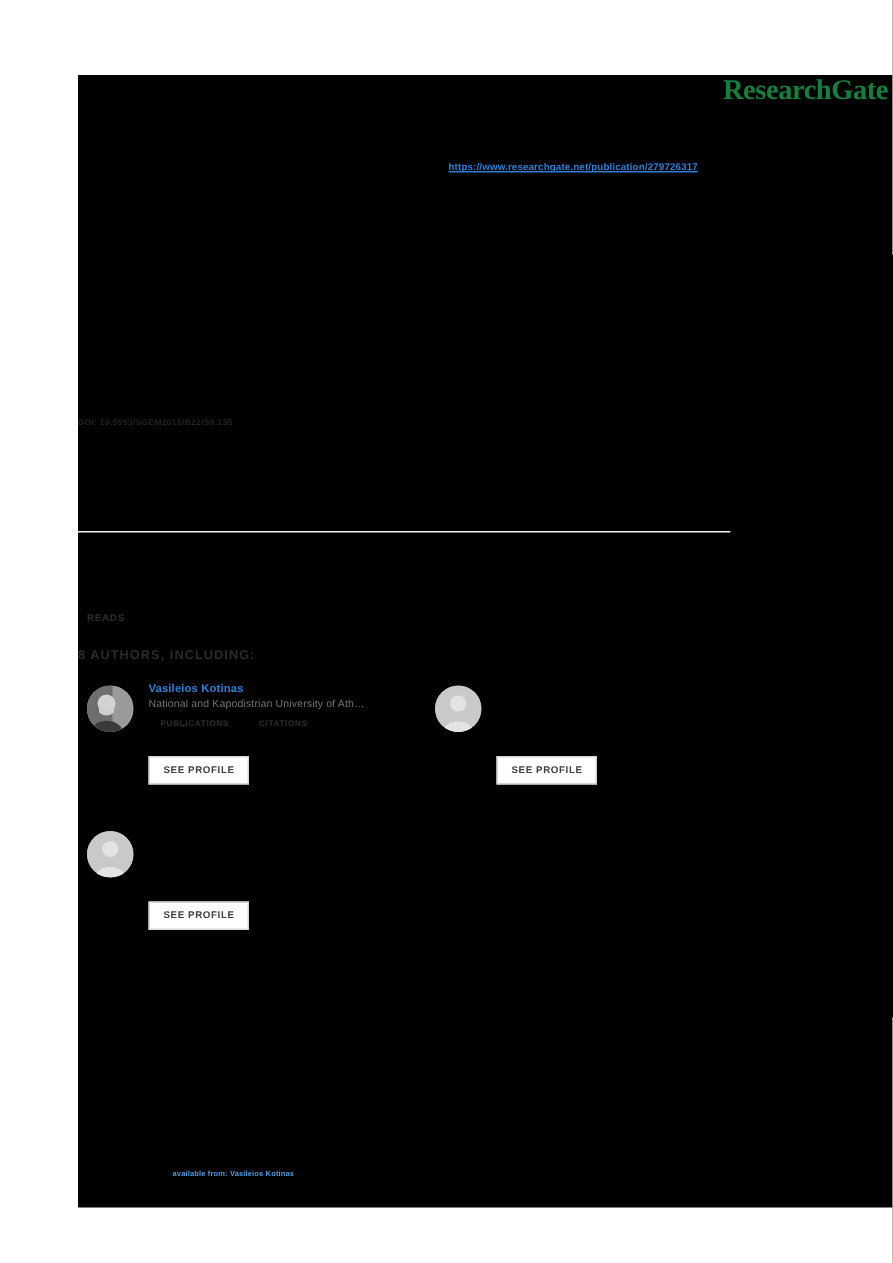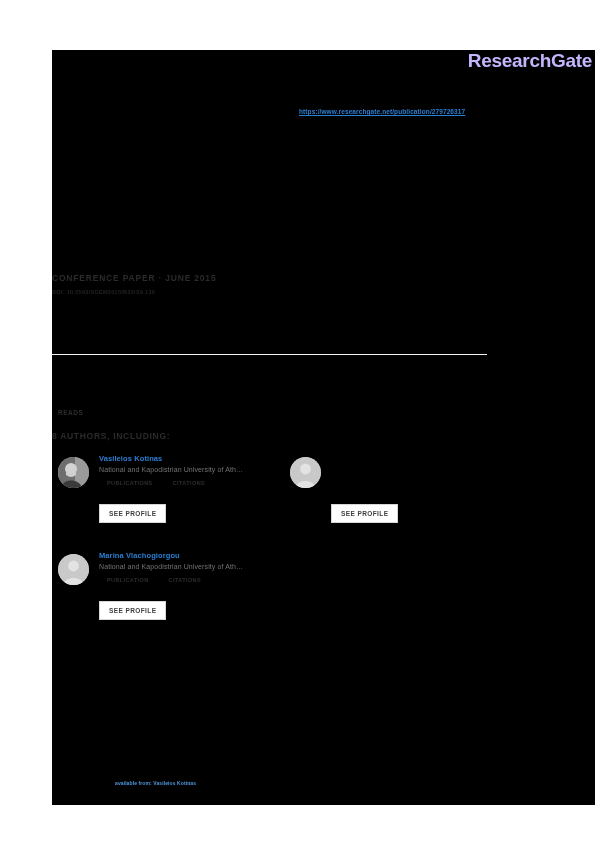--- a/index.html
+++ b/index.html
@@ -25,25 +25,25 @@
     height: 755px;
     background: #000000;
     overflow: hidden;
   }
 
   
   #brand-logo {
     position: absolute;
     right: 3px;
     top: 0px;
-    font-family: Liberation Sans, sans-serif;
+    font-family: Liberation Serif, serif;
     font-weight: bold;
     font-size: 19px;
     letter-spacing: -0.3px;
-    color: #c4b5fd;
+    color: #15803d;
     white-space: nowrap;
   }
 
   
   #publication-url {
     position: absolute;
     left: 247px;
     top: 58px;
     font-size: 6.5px;
     font-weight: bold;
@@ -200,21 +200,20 @@
 </head>
 <body>
 
 <div id="page-panel">
 
   <div id="brand-logo">ResearchGate</div>
 
   <a id="publication-url" href="#">https://www.researchgate.net/publication/279726317</a>
 
   <div id="paper-meta">
-    <div id="paper-type-date">CONFERENCE PAPER · JUNE 2015</div>
     <div id="paper-doi">DOI: 10.5593/SGEM2015/B22/S9.135</div>
   </div>
 
   <div id="stats-divider"></div>
   <div id="reads-label">READS</div>
 
   <div id="authors-heading">8 AUTHORS, INCLUDING:</div>
 
   <div id="authors-grid">
 
@@ -250,27 +249,20 @@
     </div>
 
     <div class="author-card pos-2">
       <div class="avatar">
         <svg width="31" height="31" viewBox="0 0 31 31" aria-hidden="true">
           <circle cx="15.5" cy="15.5" r="15.5" fill="#c9c9c9"></circle>
           <circle cx="15.5" cy="12" r="5.4" fill="#e3e3e3"></circle>
           <path d="M5.5 31 C6.5 21.5 24.5 21.5 25.5 31 Z" fill="#e3e3e3"></path>
         </svg>
       </div>
-      <div class="author-body">
-        <div class="author-name">Marina Vlachogiorgou</div>
-        <div class="author-affiliation">National and Kapodistrian University of Ath…</div>
-        <div class="author-stats">
-          <span class="stat-publications">PUBLICATION</span><span class="stat-citations">CITATIONS</span>
-        </div>
-      </div>
       <div class="see-profile-button">SEE PROFILE</div>
     </div>
 
   </div>
 
   <div id="footer-note">available from: Vasileios Kotinas</div>
 
 </div>
 
 </body></html>

